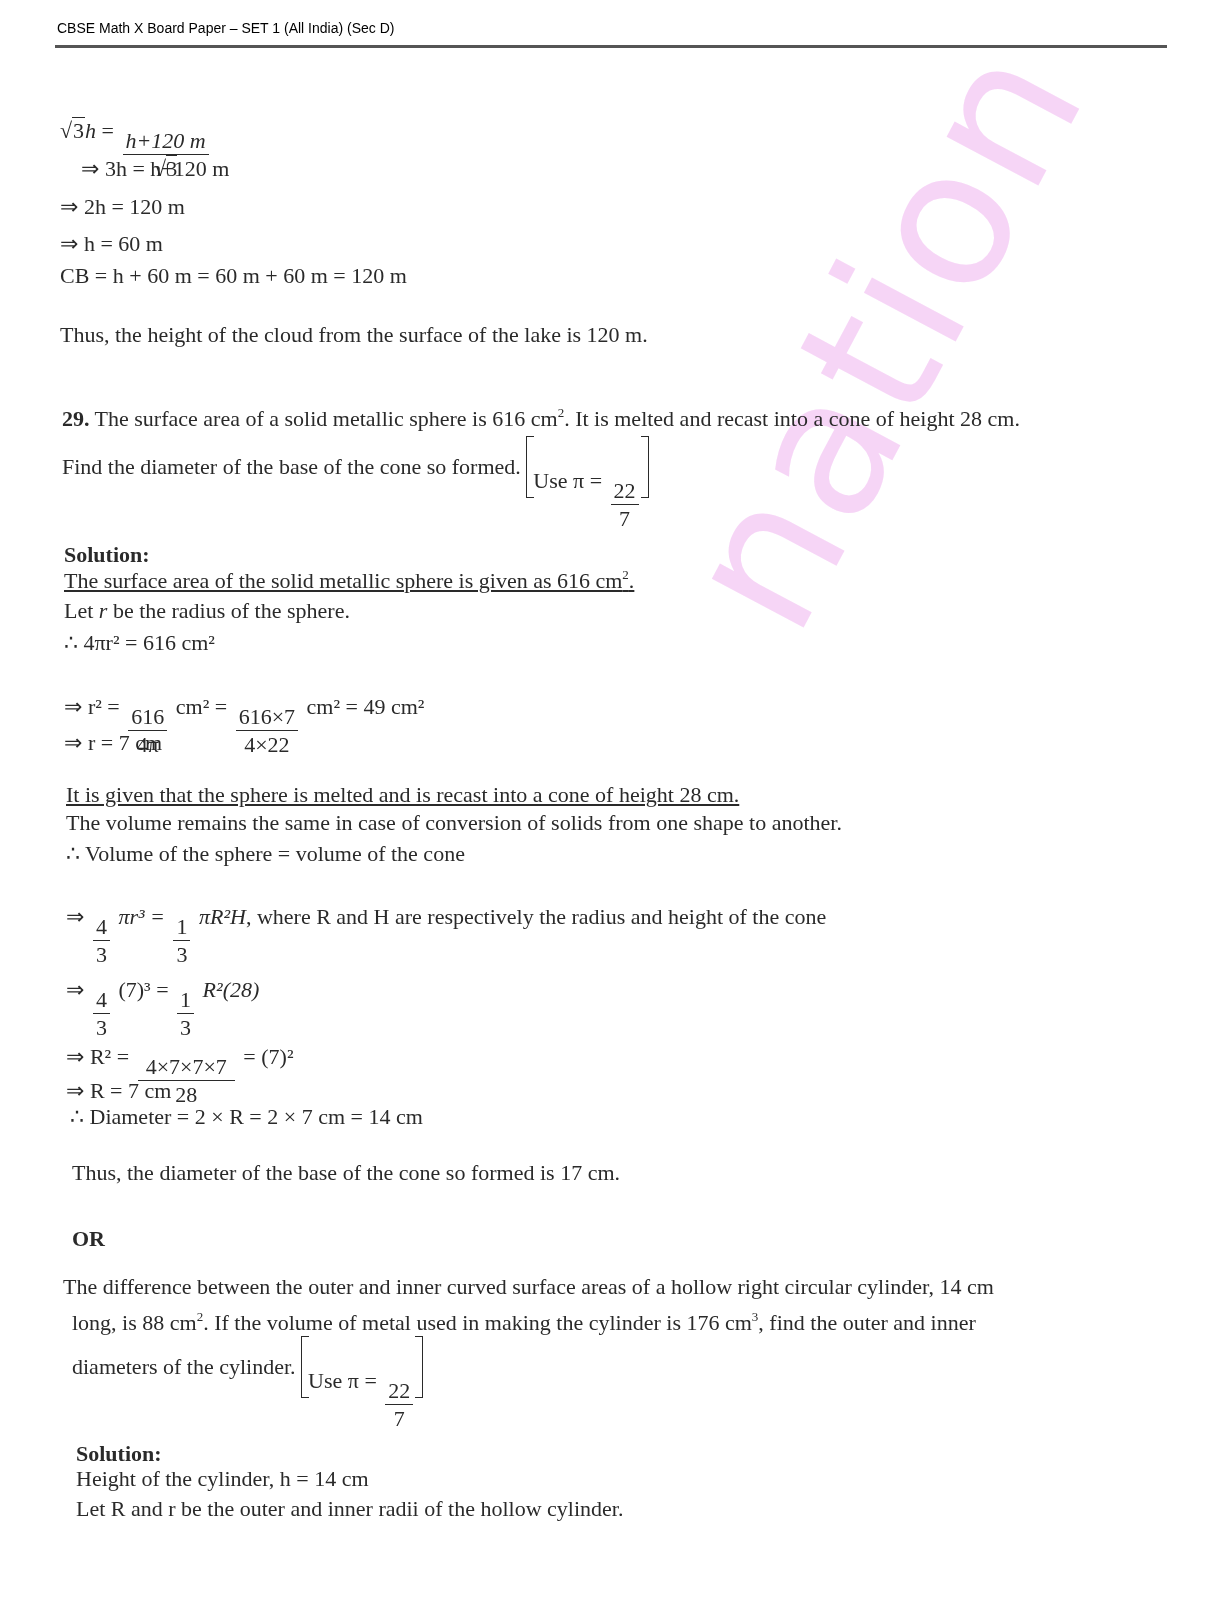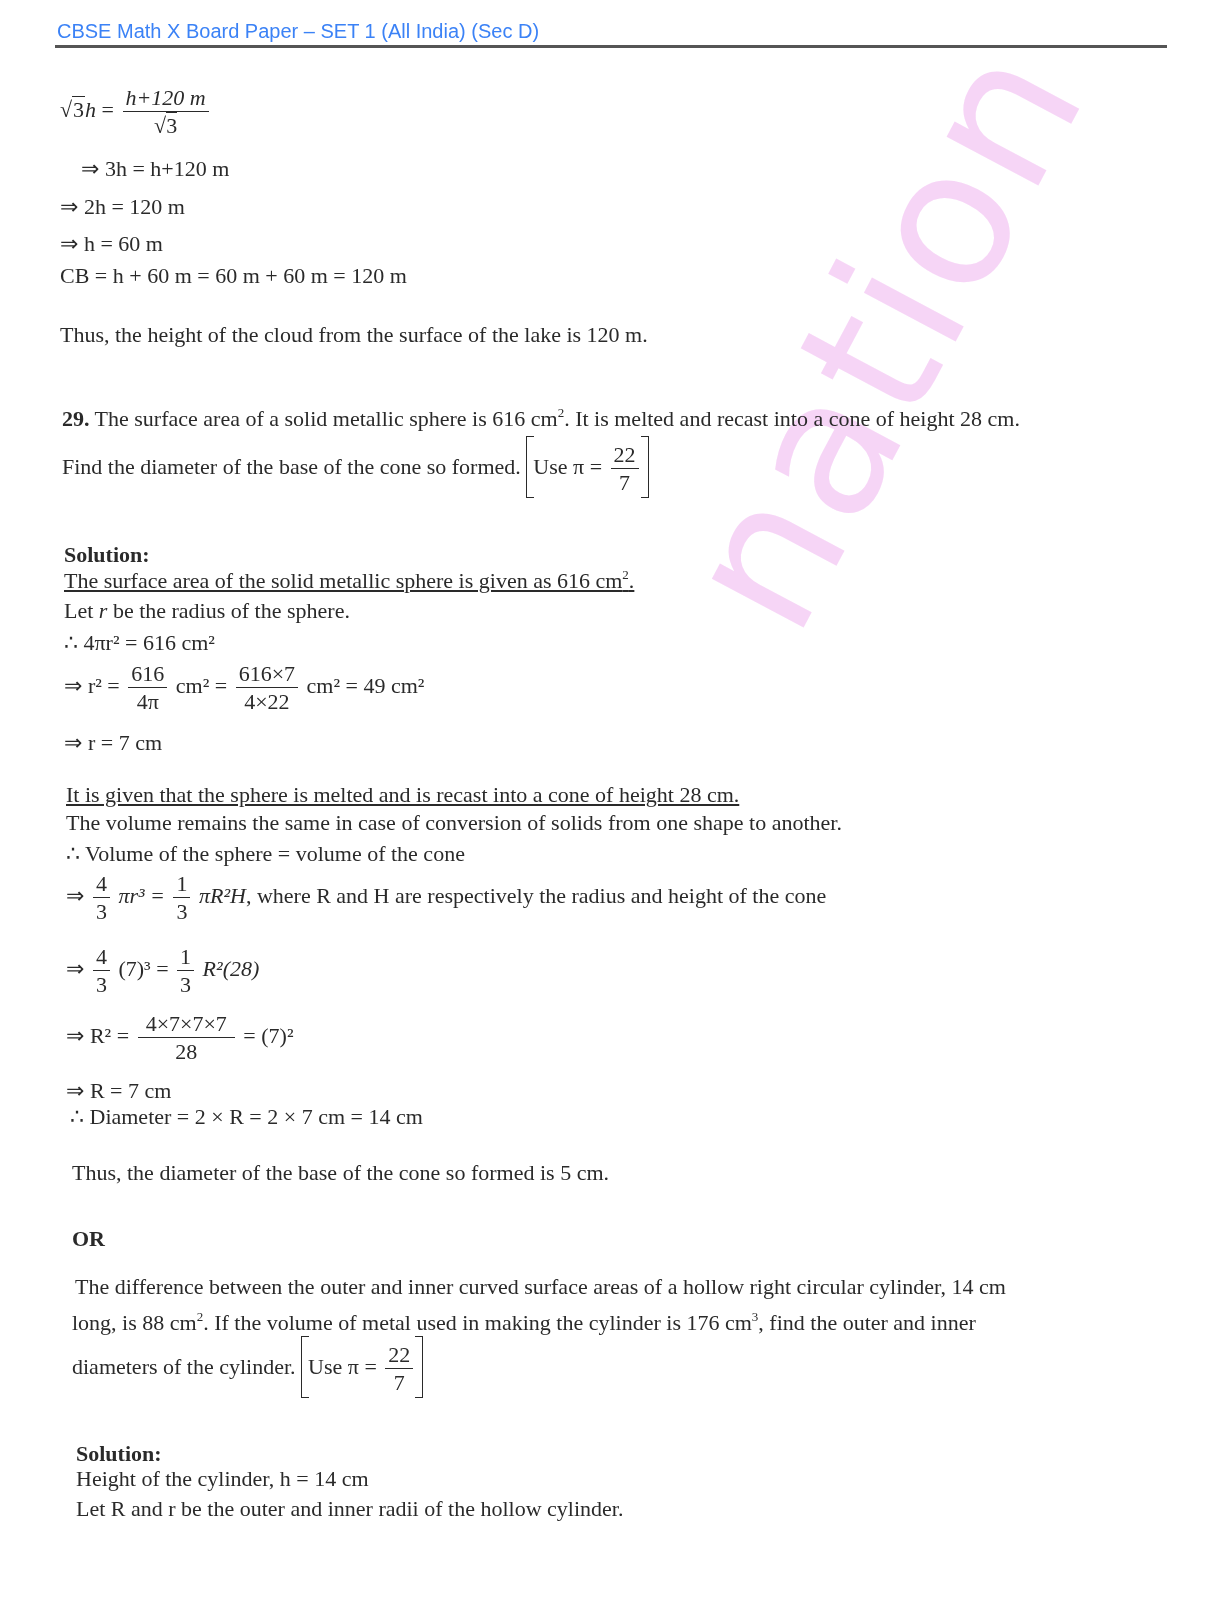--- a/index.html
+++ b/index.html
@@ -2,37 +2,37 @@
 <html><head>
 <meta charset="utf-8">
 <style>
   html, body { margin: 0; padding: 0; }
   body {
     width: 1208px; height: 1600px; background: #ffffff; position: relative; overflow: hidden;
     font-family: "Liberation Serif", serif; color: #2a2a2a;
   }
   .header-title {
     position: absolute; left: 57px; top: 20px;
-    font-family: "Liberation Sans", sans-serif; font-size: 20px; color: #3b82f6;
+    font-family: "Liberation Sans", sans-serif; font-size: 14px; color: #000000;
   }
   .header-rule {
     position: absolute; left: 55px; top: 45px; width: 1112px; height: 3px; background: #555;
   }
   .watermark {
     position: absolute; left: 640px; top: 560px;
     font-family: "DejaVu Sans", sans-serif; font-size: 190px; color: #f4c8f4;
     transform: rotate(-62deg); transform-origin: left top; opacity: 0.75;
     letter-spacing: 4px; white-space: nowrap; pointer-events: none;
   }
   .line { position: absolute; font-size: 22px; white-space: nowrap; line-height: 1; }
   .it { font-style: italic; }
   .bold { font-weight: bold; }
   sup { font-size: 13px; vertical-align: 9px; line-height: 0; }
   .frac { display: inline-block; vertical-align: middle; text-align: center; margin: 0 3px; }
-  .frac .num { display: block; padding: 0 3px 2px; border-bottom: 1.3px solid #2a2a2a; line-height: 1.05; }
+  .frac .num { display: block; padding: 0 3px 2px; border-bottom: 1.3px solid #2a2a2a; line-height: 1.05; margin-top: 43px; }
   .frac .den { display: block; padding: 2px 3px 0; line-height: 1.05; }
   .sqrt { display: inline-block; }
   .sqrt .rad { border-top: 1.3px solid #2a2a2a; padding: 0 1px; }
   .bracket {
     display: inline-block; vertical-align: middle; border: 1.4px solid #2a2a2a;
     border-top: none; border-bottom: none; padding: 0 6px; position: relative; height: 62px;
     line-height: 62px;
   }
   .bracket::before, .bracket::after {
     content: ""; position: absolute; left: -1px; right: -1px; height: 0;
@@ -114,25 +114,25 @@
   <span class="frac"><span class="num">1</span><span class="den">3</span></span>
   <span class="it">R²(28)</span>
 </div>
 <div class="line" style="left:66px; top:1012px;">
   <span>⇒ R² =</span>
   <span class="frac"><span class="num" style="padding:0 8px 2px">4×7×7×7</span><span class="den">28</span></span>
   <span>= (7)²</span>
 </div>
 <div class="line" style="left:66px; top:1080px;">⇒ R = 7 cm</div>
 <div class="line" style="left:70px; top:1106px;">∴ Diameter = 2 × R = 2 × 7 cm = 14 cm</div>
-<div class="line" style="left:72px; top:1162px;">Thus, the diameter of the base of the cone so formed is 5 cm.</div>
+<div class="line" style="left:72px; top:1162px;">Thus, the diameter of the base of the cone so formed is 17 cm.</div>
 
 <div class="line bold" style="left:72px; top:1228px;">OR</div>
 
-<div class="line" style="left:75px; top:1276px;">The difference between the outer and inner curved surface areas of a hollow right circular cylinder, 14 cm</div>
+<div class="line" style="left:63px; top:1276px;">The difference between the outer and inner curved surface areas of a hollow right circular cylinder, 14 cm</div>
 <div class="line" style="left:72px; top:1304px;margin-top:8px;">
   <span>long, is 88 cm</span><sup>2</sup><span>. If the volume of metal used in making the cylinder is 176 cm</span><sup>3</sup><span>, find the outer and inner</span>
 </div>
 <div class="line" style="left:72px; top:1336px;">
   <span style="vertical-align:middle">diameters of the cylinder.</span>
   <span class="bracket">
     <span class="tl"></span><span class="bl"></span><span class="tr"></span><span class="br"></span>
     <span class="inner">
       <span>Use π =</span>
       <span class="frac"><span class="num">22</span><span class="den">7</span></span>

